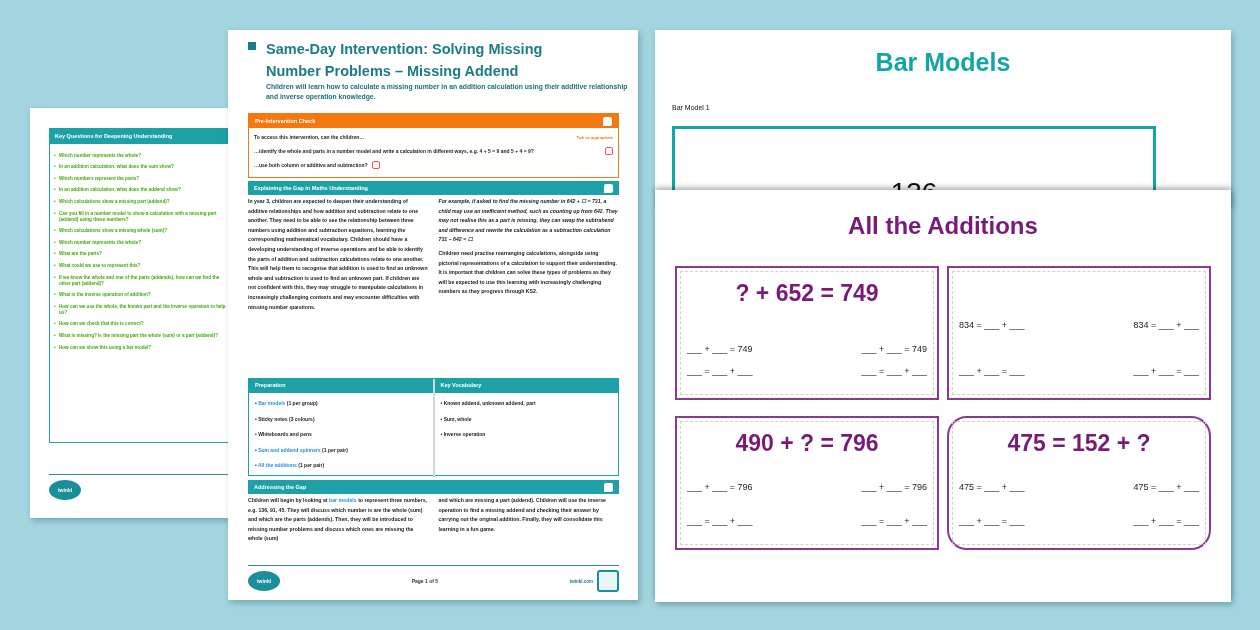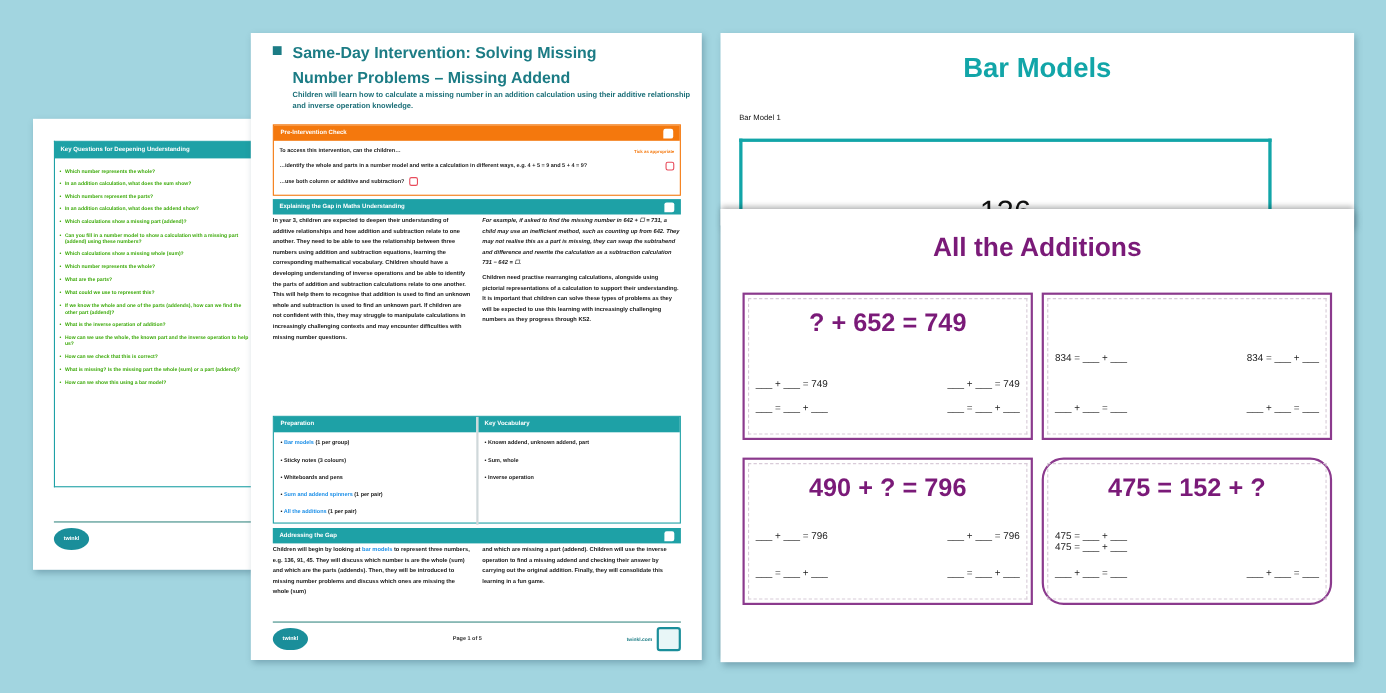--- a/index.html
+++ b/index.html
@@ -263,21 +263,21 @@
       </div>
     <div class="blanks" style="top:98px;">
         <span>___ = ___ + ___</span>
         <span>___ = ___ + ___</span>
       </div>
   </div>
 
   <div class="card" style="left:292px; top:226px;border-radius:20px;">
     <div class="card-inner"></div>
     <div class="eq">475 = 152 + ?</div>
-    <div class="blanks" style="top:64px;flex-direction:column;">
+    <div class="blanks" style="top:64px;">
         <span>475 = ___ + ___</span>
         <span>475 = ___ + ___</span>
       </div>
     <div class="blanks" style="top:98px;">
         <span>___ + ___ = ___</span>
         <span>___ + ___ = ___</span>
       </div>
   </div>
 </div>
 

